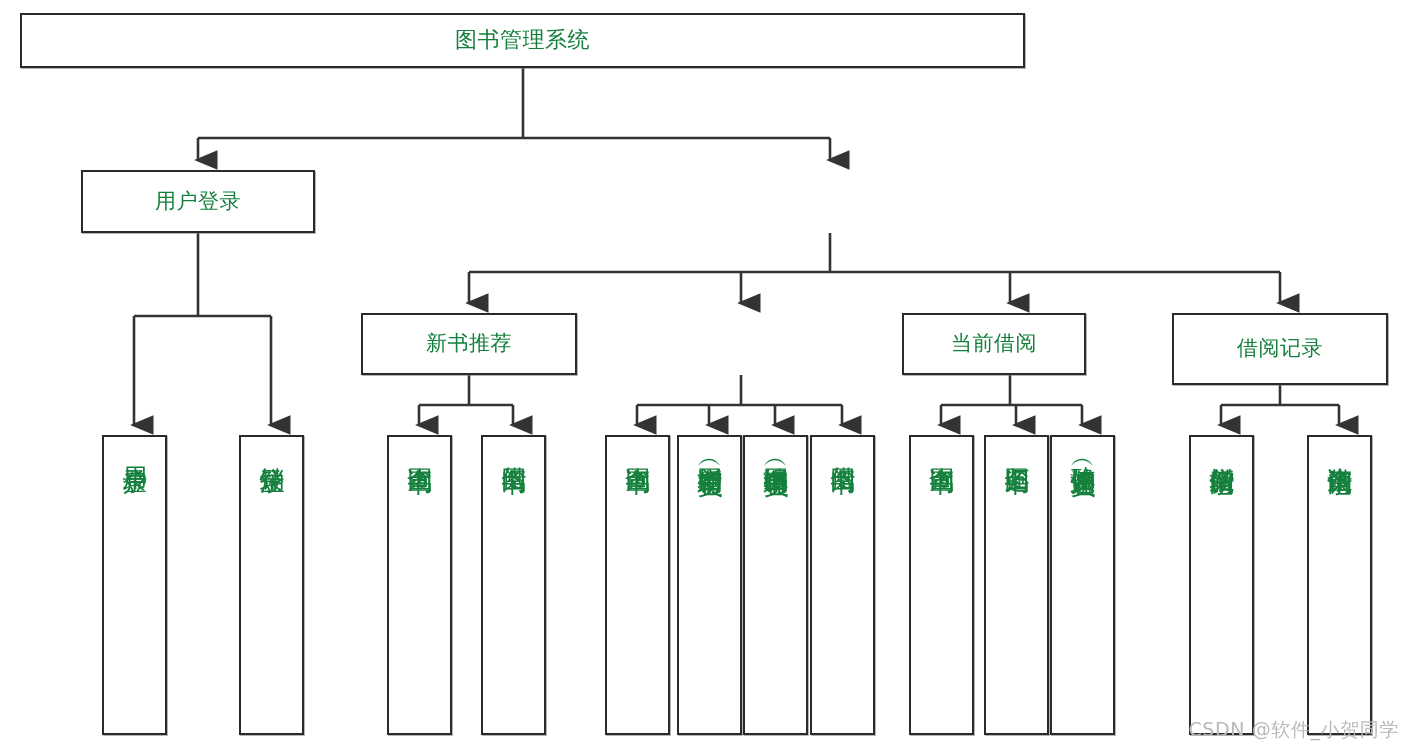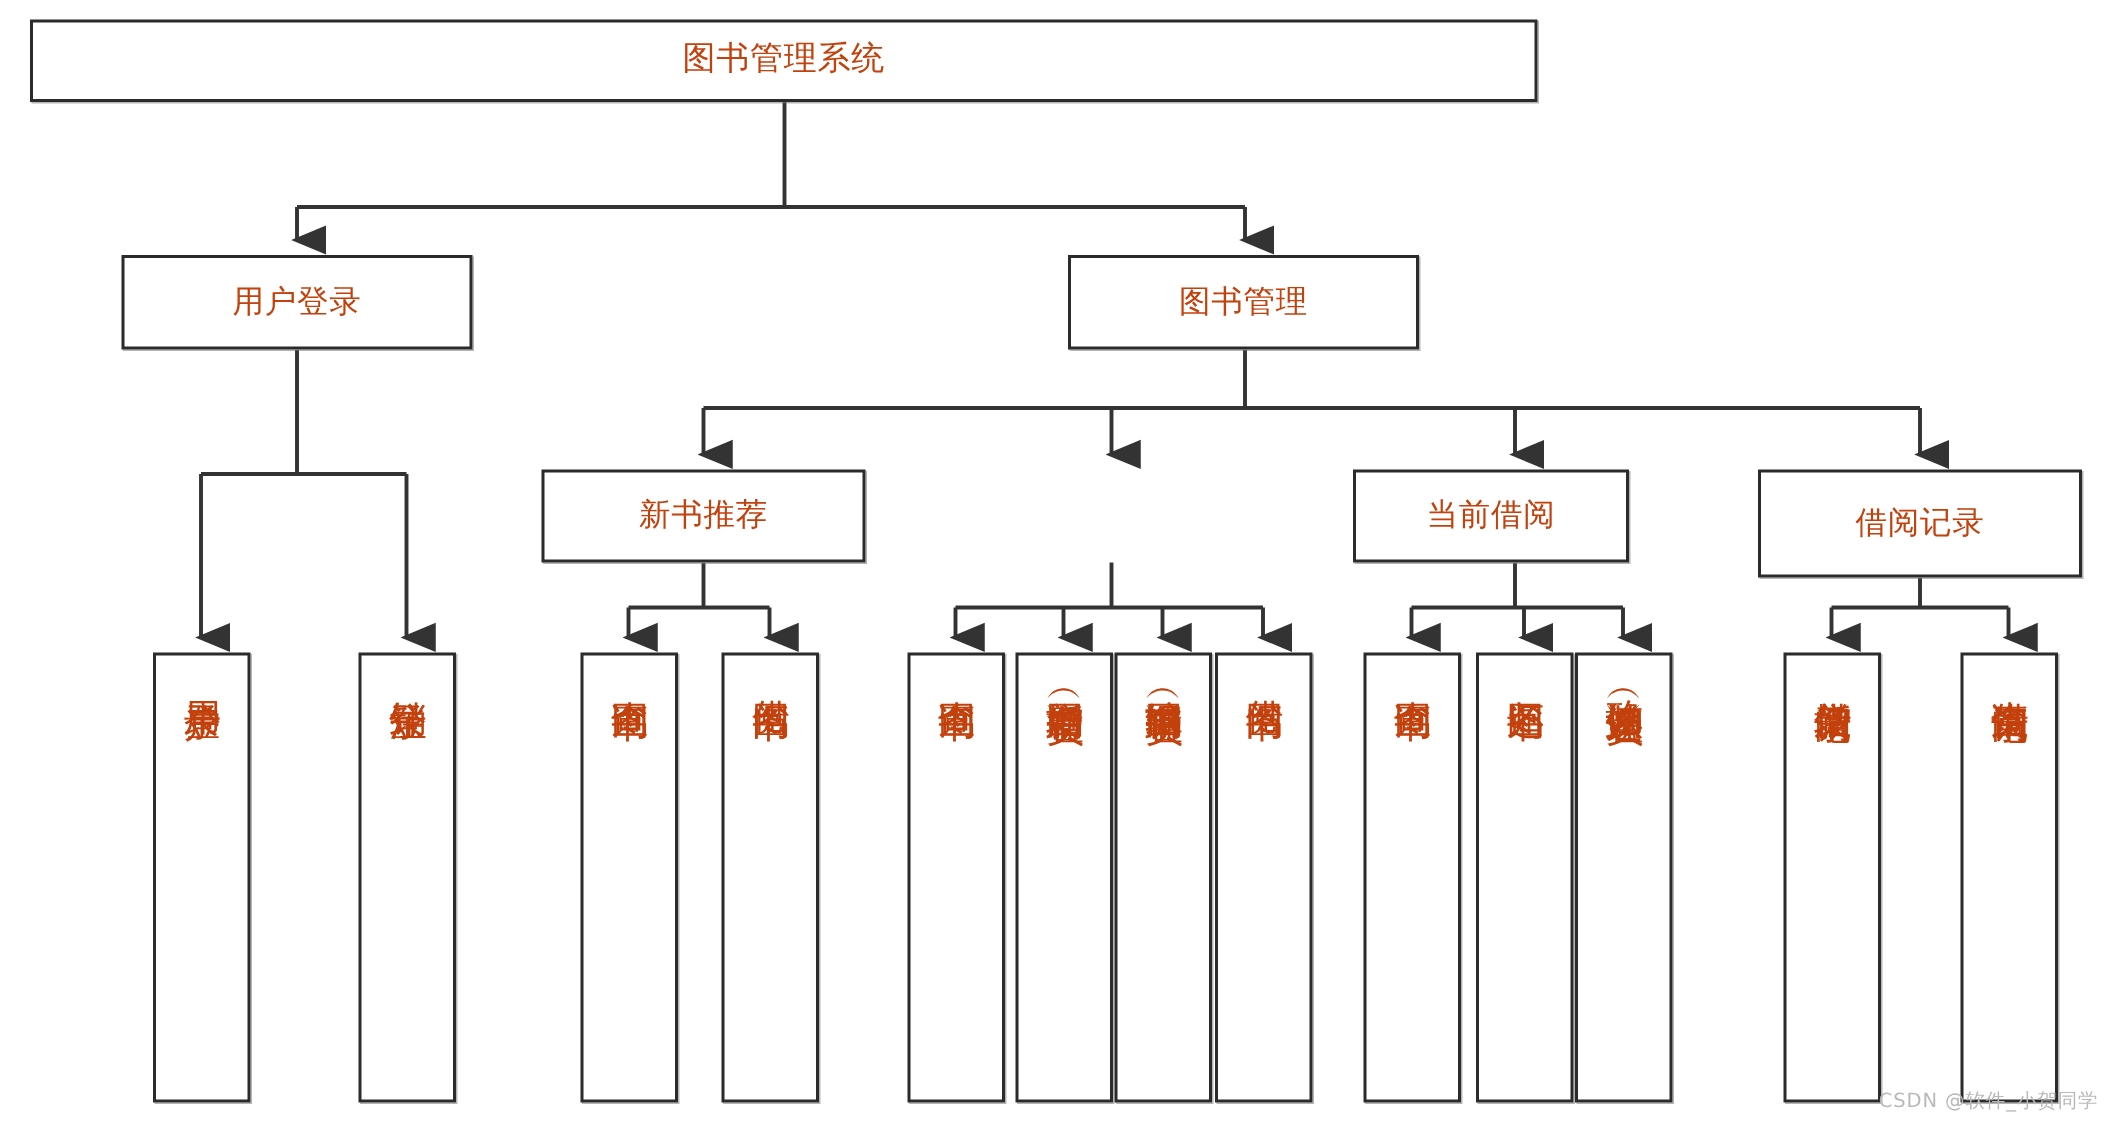--- a/index.html
+++ b/index.html
@@ -12,21 +12,21 @@
   #stage{position:relative;width:1405px;height:747px;}
   svg#edges{position:absolute;left:0;top:0;width:1405px;height:747px;}
 
   .node{
     position:absolute;
     box-sizing:border-box;
     background:#ffffff;
     border:2px solid #2b2b2b;
     box-shadow:1px 1px 0 rgba(120,120,120,.55);
     display:flex;align-items:center;justify-content:center;
-    color:#c2410c;
+    color:#15803d;
   }
   .node .lbl{
     display:block;
     text-align:center;
     line-height:1.22;
     letter-spacing:.5px;
   }
   .node.root .lbl{font-size:22px;}
   .node.lvl1 .lbl{font-size:21px;}
   .node.lvl2 .lbl{font-size:21px;}
@@ -41,21 +41,21 @@
     text-orientation:upright;
     font-size:25px;
     line-height:1.04;
     letter-spacing:1px;
     white-space:pre-line;
   }
 
   #watermark{
     position:absolute;
     right:6px;bottom:4px;
-    font-size:13px;
+    font-size:19px;
     color:#b9b9b9;
     letter-spacing:.6px;
     white-space:nowrap;
     pointer-events:none;
   }
 </style>
 </head>
 <body>
 
 <div id="stage">
@@ -110,23 +110,20 @@
     </g>
   </svg>
 
   <div class="node root" style="left:20px;top:13px;width:1005px;height:55px;">
     <span class="lbl">图书管理系统</span>
   </div>
 
   <div class="node lvl1" style="left:81px;top:170px;width:234px;height:63px;">
     <span class="lbl">用户登录</span>
   </div>
-  <div class="node lvl1" style="left:712px;top:170px;width:234px;height:63px;">
-    <span class="lbl">图书管理</span>
-  </div>
 
   <div class="node lvl2" style="left:361px;top:313px;width:216px;height:62px;">
     <span class="lbl">新书推荐</span>
   </div>
   <div class="node lvl2" style="left:902px;top:313px;width:184px;height:62px;">
     <span class="lbl">当前借阅</span>
   </div>
   <div class="node lvl2" style="left:1172px;top:313px;width:216px;height:72px;">
     <span class="lbl">借阅记录</span>
   </div>

